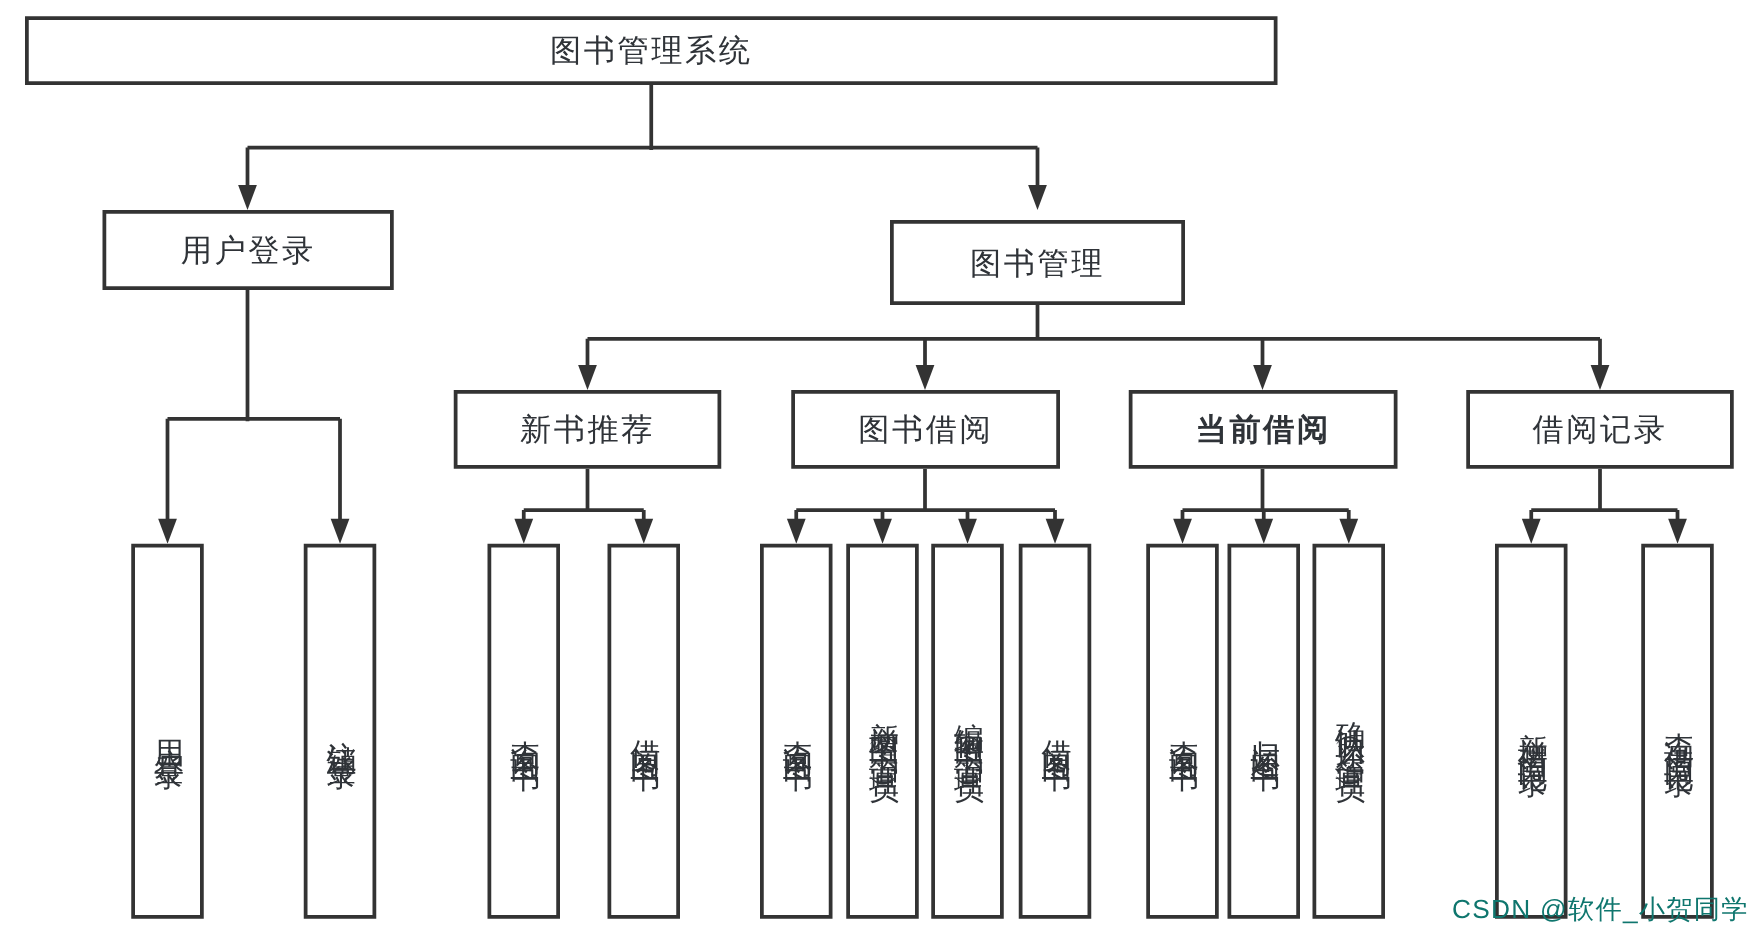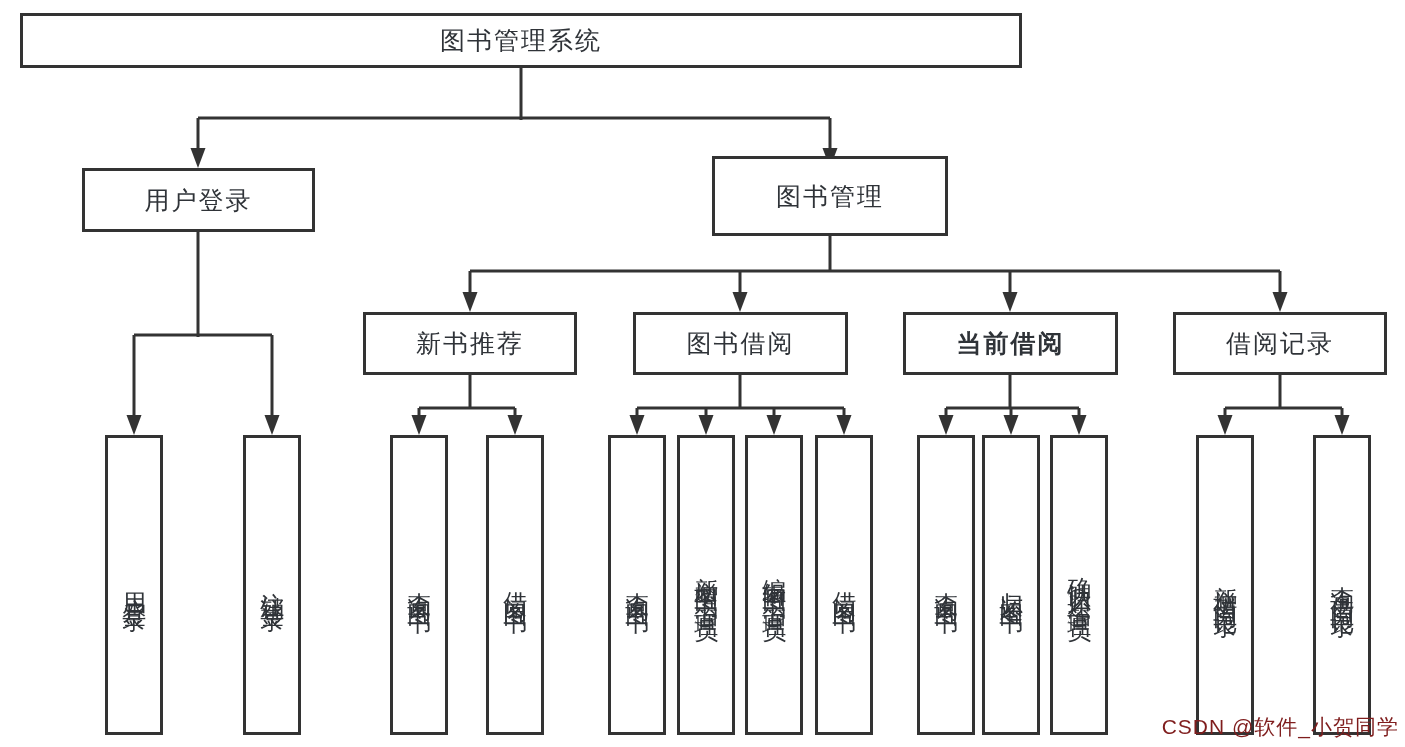--- a/index.html
+++ b/index.html
@@ -26,41 +26,41 @@
     text-orientation:mixed;
     font-size:24px;
     line-height:1.1;
     letter-spacing:6px;
     white-space:nowrap;
   }
   
   .n-root{left:20px;top:13px;width:1002px;height:55px;}
   
   .n-login{left:82px;top:168px;width:233px;height:64px;}
-  .n-mgmt{left:712px;top:156px;width:236px;height:80px;}
+  .n-mgmt{left:712px;top:176px;width:236px;height:68px;}
   
   .n-l3{top:312px;height:63px;}
   .n-newbook{left:363px;width:214px;}
   .n-borrow{left:633px;width:215px;}
   .n-current{left:903px;width:215px;font-weight:bold;}
   .n-records{left:1173px;width:214px;}
   
   .leaf{top:435px;width:58px;height:300px;}
   .lf1{left:105px;}  .lf2{left:243px;}
   .lf3{left:390px;}  .lf4{left:486px;}
   .lf5{left:608px;}  .lf6{left:677px;}
   .lf7{left:745px;}  .lf8{left:815px;}
   .lf9{left:917px;}  .lf10{left:982px;}
   .lf11{left:1050px;}
   .lf12{left:1196px;} .lf13{left:1313px;}
   .watermark{
     position:absolute;
     right:6px;bottom:6px;
     font-size:21px;
-    color:#7f1d1d;
+    color:#0f766e;
     letter-spacing:1px;
     z-index:3;
     white-space:nowrap;
   }
 </style>
 </head>
 <body>
 
 <div id="stage">
 

